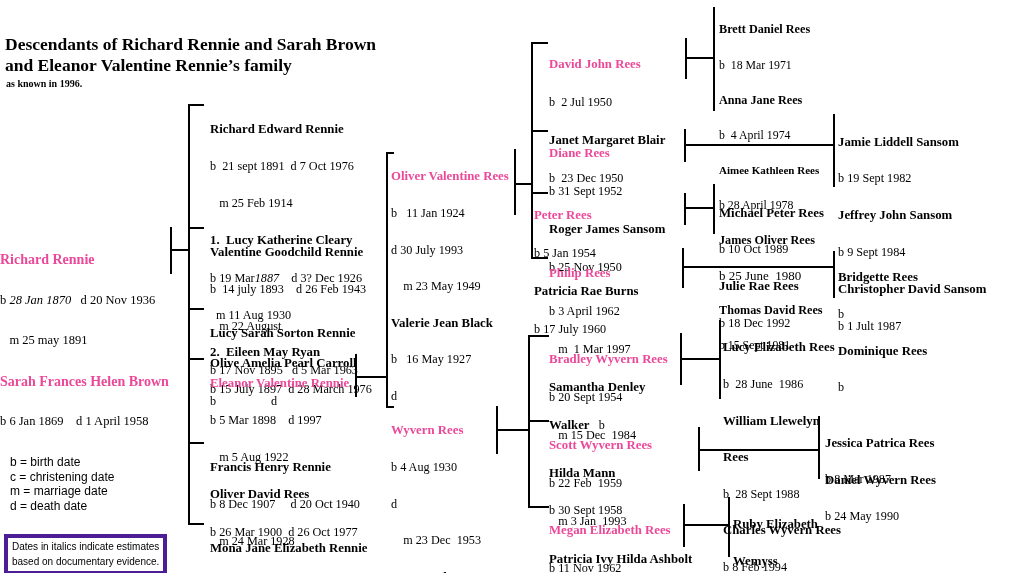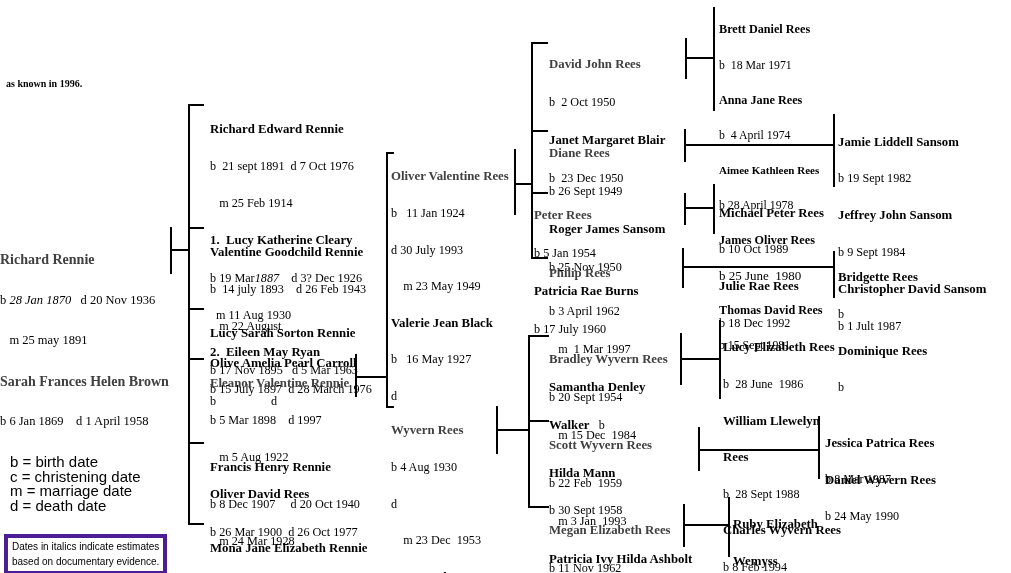--- a/index.html
+++ b/index.html
@@ -1,39 +1,43 @@
 <!DOCTYPE html>
 <html><head>
 <meta charset="utf-8">
 <style>
   html,body{margin:0;padding:0;background:#fff;}
   .canvas{position:relative;width:1011px;height:573px;background:#fff;overflow:hidden;
           font-family:"Liberation Serif","DejaVu Serif",serif;color:#000;}
   .blk{position:absolute;white-space:pre;}
   .blk div{white-space:pre;}
   .nm{font-weight:bold;font-size:12.8px;}
-  .rd{color:#404040;}
+  .rd{color:#ec4899;}
   .dt{font-size:12.2px;}
   .it{font-style:italic;}
   .vl{position:absolute;width:2px;background:#000;}
   .hl{position:absolute;height:2px;background:#000;}
   .title{position:absolute;left:5px;top:34px;font-weight:bold;font-size:17.5px;line-height:21px;}
   .subtitle{position:absolute;left:6px;top:78px;font-size:10px;font-weight:bold;}
   .root .nm{font-size:14px;}
   .root .dt{font-size:12.5px;}
   .legend{position:absolute;left:10px;top:455px;font-family:"Liberation Sans","DejaVu Sans",sans-serif;
-          font-size:15px;line-height:14.5px;}
+          font-size:12px;line-height:14.5px;}
   .notebox{position:absolute;left:4px;top:534px;border:4px solid #4c1d95;padding:2px 4px;
            font-family:Liberation Sans, sans-serif;font-size:10px;line-height:14.5px;}
 </style>
 </head>
 <body>
 
 <div class="canvas">
 
+  <div class="title">
+    <div>Descendants of Richard Rennie and Sarah Brown</div>
+    <div>and Eleanor Valentine Rennie’s family</div>
+  </div>
   <div class="subtitle">as known in 1996.</div>
 
   <div class="vl" style="left:170px;top:227px;height:47px"></div>
   <div class="hl" style="left:170px;top:249px;width:20px"></div>
   <div class="vl" style="left:188px;top:104px;height:420px"></div>
   <div class="hl" style="left:188px;top:104px;width:16px"></div>
   <div class="hl" style="left:188px;top:227px;width:16px"></div>
   <div class="hl" style="left:188px;top:308px;width:16px"></div>
   <div class="hl" style="left:188px;top:358px;width:16px"></div>
   <div class="hl" style="left:188px;top:442px;width:16px"></div>
@@ -146,28 +150,28 @@
     <div class="dt">b 4 Aug 1930</div>
     <div class="dt">d</div>
     <div class="dt">    m 23 Dec  1953</div>
     <div class="nm">Betty Feakes</div>
     
     
   </div>
 
   <div class="blk" style="left:549px;top:33px;line-height:12.6px">
     <div class="nm rd">David John Rees</div>
-    <div class="dt">b  2 Oct 1950</div>
+    <div class="dt">b  2 Jul 1950</div>
     <div class="nm">Janet Margaret Blair</div>
     <div class="dt">b  23 Dec 1950</div>
   </div>
 
   <div class="blk" style="left:549px;top:122px;line-height:12.6px">
     <div class="nm rd">Diane Rees</div>
-    <div class="dt">b 26 Sept 1949</div>
+    <div class="dt">b 31 Sept 1952</div>
     <div class="nm">Roger James Sansom</div>
     <div class="dt">b 25 Nov 1950</div>
   </div>
 
   <div class="blk" style="left:534px;top:184px;line-height:12.6px">
     <div class="nm rd">Peter Rees</div>
     <div class="dt">b 5 Jan 1954</div>
     <div class="nm">Patricia Rae Burns</div>
     <div class="dt">b 17 July 1960</div>
   </div>

